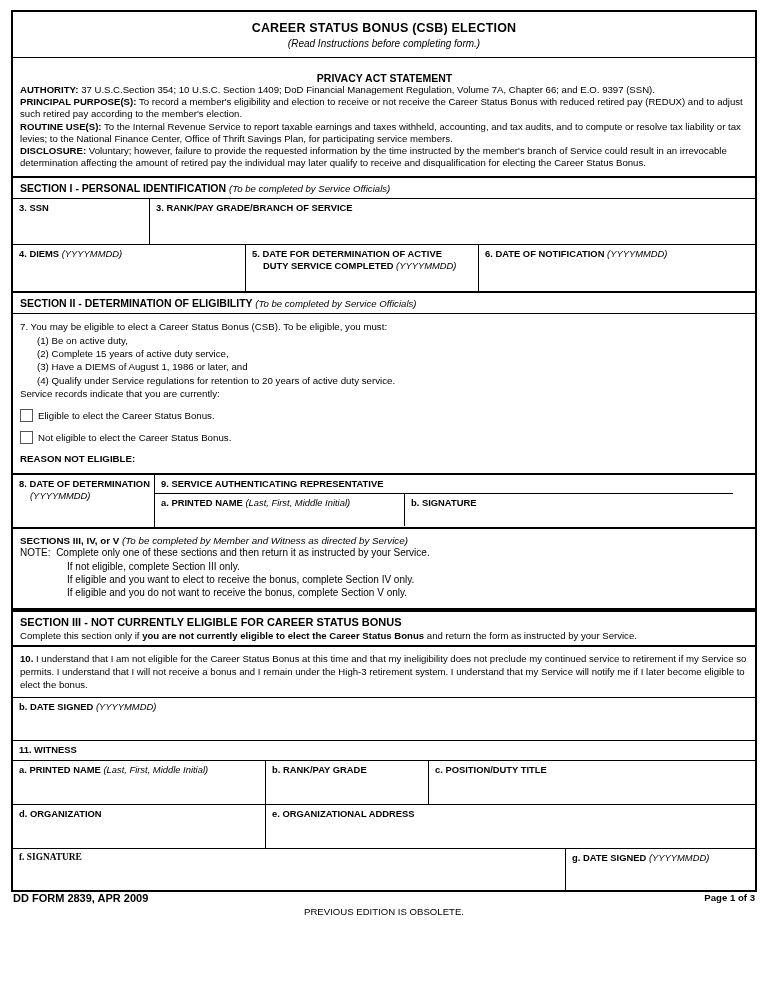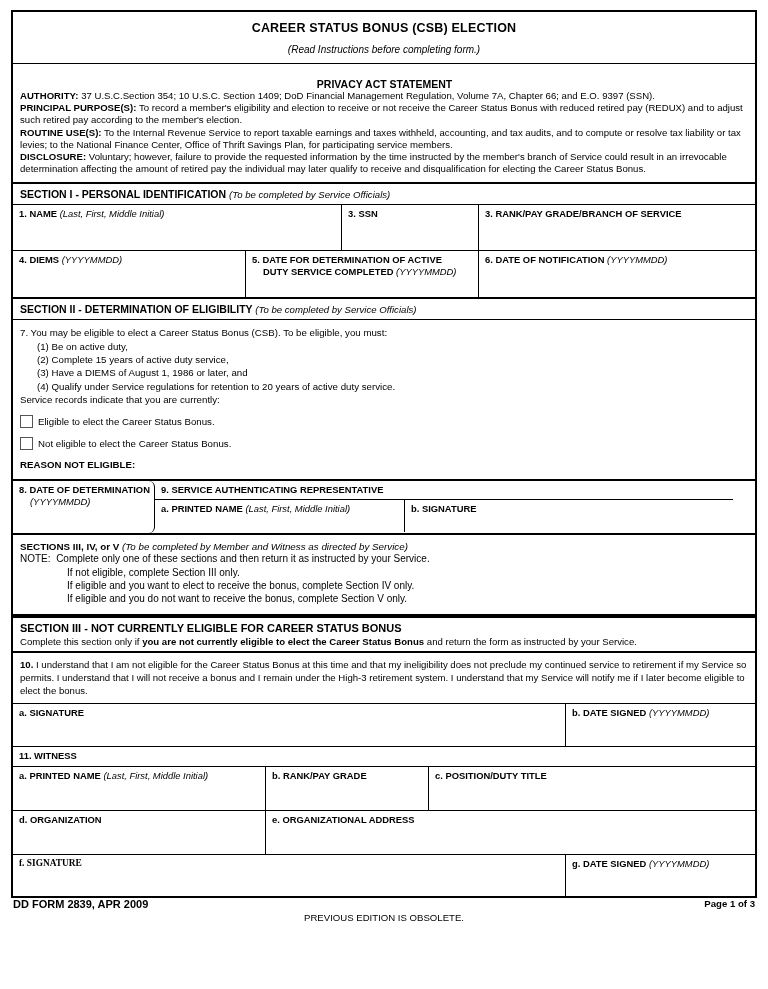--- a/index.html
+++ b/index.html
@@ -37,21 +37,21 @@
     padding: 9px 0 8px 0;
   }
   .form-title {
     font-size: 12.5px;
     font-weight: bold;
     letter-spacing: .2px;
   }
   .form-subtitle {
     font-size: 10px;
     font-style: italic;
-    margin-top: 9px;
+    margin-top: 3px;
   }
 
   
   .privacy-block {
     border-bottom: 2px solid #000;
     padding: 14px 6px 7px 7px;
   }
   .privacy-heading {
     text-align: center;
     font-size: 10.5px;
@@ -247,26 +247,20 @@
         <span>Voluntary; however, failure to provide the requested information by the time instructed by the member's branch of Service could result in an irrevocable determination affecting the amount of retired pay the individual may later qualify to receive and disqualification for electing the Career Status Bonus.</span>
       </div>
     </div>
 
     <div class="section-bar no-top">
       <span>SECTION I - PERSONAL IDENTIFICATION</span>
       <span class="sub">(To be completed by Service Officials)</span>
     </div>
 
     <div class="row" style="height:45px;">
-      <div class="cell" style="width:329px;">
-        <div class="lbl">
-          <span>1. NAME</span>
-          <span class="it">(Last, First, Middle Initial)</span>
-        </div>
-      </div>
       <div class="cell" style="width:137px;">
         <div class="lbl">3. SSN</div>
       </div>
       <div class="cell last" style="width:276px;">
         <div class="lbl">3. RANK/PAY GRADE/BRANCH OF SERVICE</div>
       </div>
     </div>
 
     <div class="row thick" style="height:46px;">
       <div class="cell" style="width:233px;">
@@ -310,21 +304,21 @@
         <span class="check-label">Eligible to elect the Career Status Bonus.</span>
       </div>
       <div class="check-row">
         <span class="checkbox"></span>
         <span class="check-label">Not eligible to elect the Career Status Bonus.</span>
       </div>
       <div class="reason-line">REASON NOT ELIGIBLE:</div>
     </div>
 
     <div class="row thick" style="height:52px;">
-      <div class="cell" style="width:142px;border-radius:6px;">
+      <div class="cell" style="width:142px;">
         <div class="lbl">
           <span>8. DATE OF DETERMINATION</span>
           <span class="it it-indent">(YYYYMMDD)</span>
         </div>
       </div>
       <div class="cell last" style="width:578px;padding:0;">
         <div style="padding:3px 4px 3px 6px;border-bottom:1px solid #000;">
           <div class="lbl">9. SERVICE AUTHENTICATING REPRESENTATIVE</div>
         </div>
         <div style="display:flex;height:32px;">
@@ -362,23 +356,20 @@
       </div>
     </div>
 
     <div class="stmt-block">
       <div class="stmt-text">
         <b>10.</b><span> I understand that I am not eligible for the Career Status Bonus at this time and that my ineligibility does not preclude my continued service to retirement if my Service so permits.  I understand that I will not receive a bonus and I remain under the High-3 retirement system.  I understand that my Service will notify me if I later become eligible to elect the bonus.</span>
       </div>
     </div>
 
     <div class="row" style="height:42px;">
-      <div class="cell" style="width:553px;">
-        <div class="lbl">a. SIGNATURE</div>
-      </div>
       <div class="cell last" style="width:189px;">
         <div class="lbl">
           <span>b. DATE SIGNED</span>
           <span class="it">(YYYYMMDD)</span>
         </div>
       </div>
     </div>
 
     <div class="row" style="height:19px;">
       <div class="cell last" style="width:742px;">

